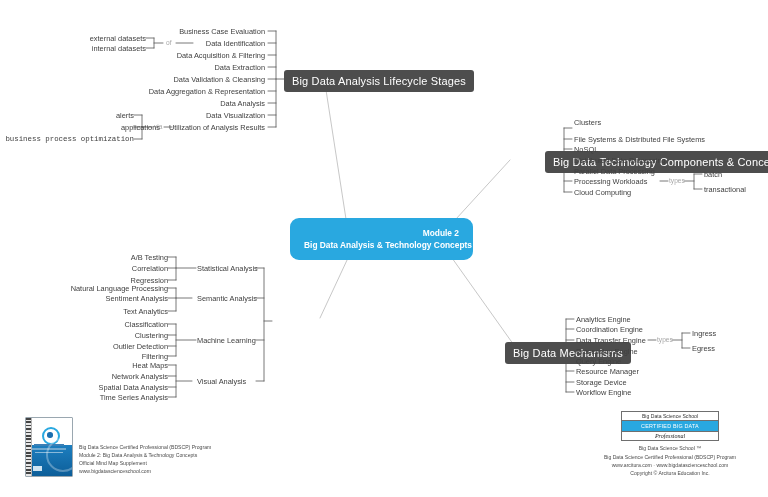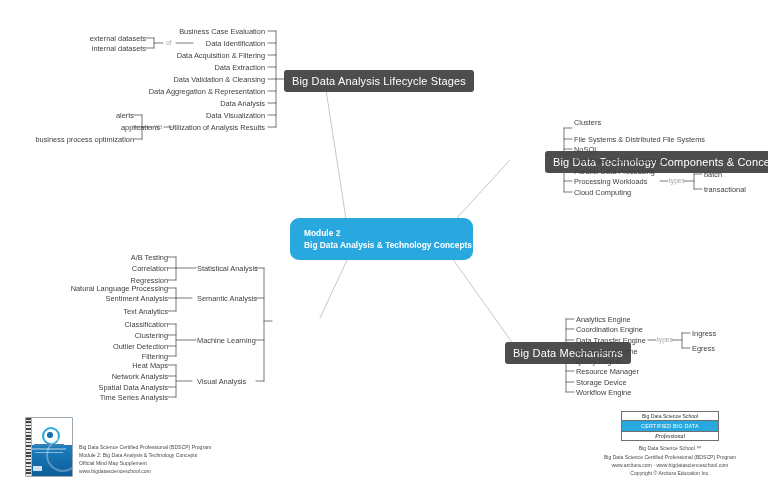--- a/index.html
+++ b/index.html
@@ -12,21 +12,21 @@
   #canvas{position:absolute;left:0;top:0;width:768px;height:497px;}
   svg.links{position:absolute;left:0;top:0;width:768px;height:497px;pointer-events:none;}
 
   .node{
     position:absolute;background:#4d4d4d;color:#ffffff;
     border-radius:3px;font-size:11px;letter-spacing:.15px;
     padding:5px 8px;white-space:nowrap;line-height:1.1;
   }
   .center-node{
     position:absolute;background:#29a8e0;color:#ffffff;
-    border-radius:9px;text-align:left;
+    border-radius:9px;text-align:right;
     font-size:8.4px;line-height:1.45;font-weight:bold;
     padding:9px 14px;white-space:nowrap;
   }
   .leaf{
     position:absolute;font-size:7.4px;white-space:nowrap;
     color:#404040;line-height:1;
   }
   .leaf.r{text-align:right;}
   .leaf.l{text-align:left;}
   .mid{
@@ -201,21 +201,21 @@
   <div class="leaf r" style="right:503px;top:112px;">Data Visualization</div>
   <div class="leaf r" style="right:503px;top:124px;">Utilization of Analysis Results</div>
 
   <div class="conn-label" style="left:166px;top:40px;">of</div>
   <div class="leaf r" style="right:622px;top:35px;">external datasets</div>
   <div class="leaf r" style="right:622px;top:45px;">internal datasets</div>
 
   <div class="conn-label" style="left:154px;top:124px;">via</div>
   <div class="leaf r" style="right:634px;top:112px;">alerts</div>
   <div class="leaf r" style="right:608px;top:124px;">applications</div>
-  <div class="leaf r" style="right:634px;top:136px;">business process optimization</div>
+  <div class="leaf r" style="right:634px;top:136px;font-family:Liberation Mono, monospace;">business process optimization</div>
 
   <div class="node" style="left:505px;top:151px;margin-left:40px;">Big Data Technology Components &amp; Concepts</div>
 
   <div class="leaf l" style="left:574px;top:119px;">Clusters</div>
   <div class="leaf l" style="left:574px;top:136px;">File Systems &amp; Distributed File Systems</div>
   <div class="leaf l" style="left:574px;top:146px;">NoSQL</div>
   <div class="leaf l" style="left:574px;top:157px;">Distributed Data Processing</div>
   <div class="leaf l" style="left:574px;top:168px;">Parallel Data Processing</div>
   <div class="leaf l" style="left:574px;top:178px;">Processing Workloads</div>
   <div class="leaf l" style="left:574px;top:189px;">Cloud Computing</div>

